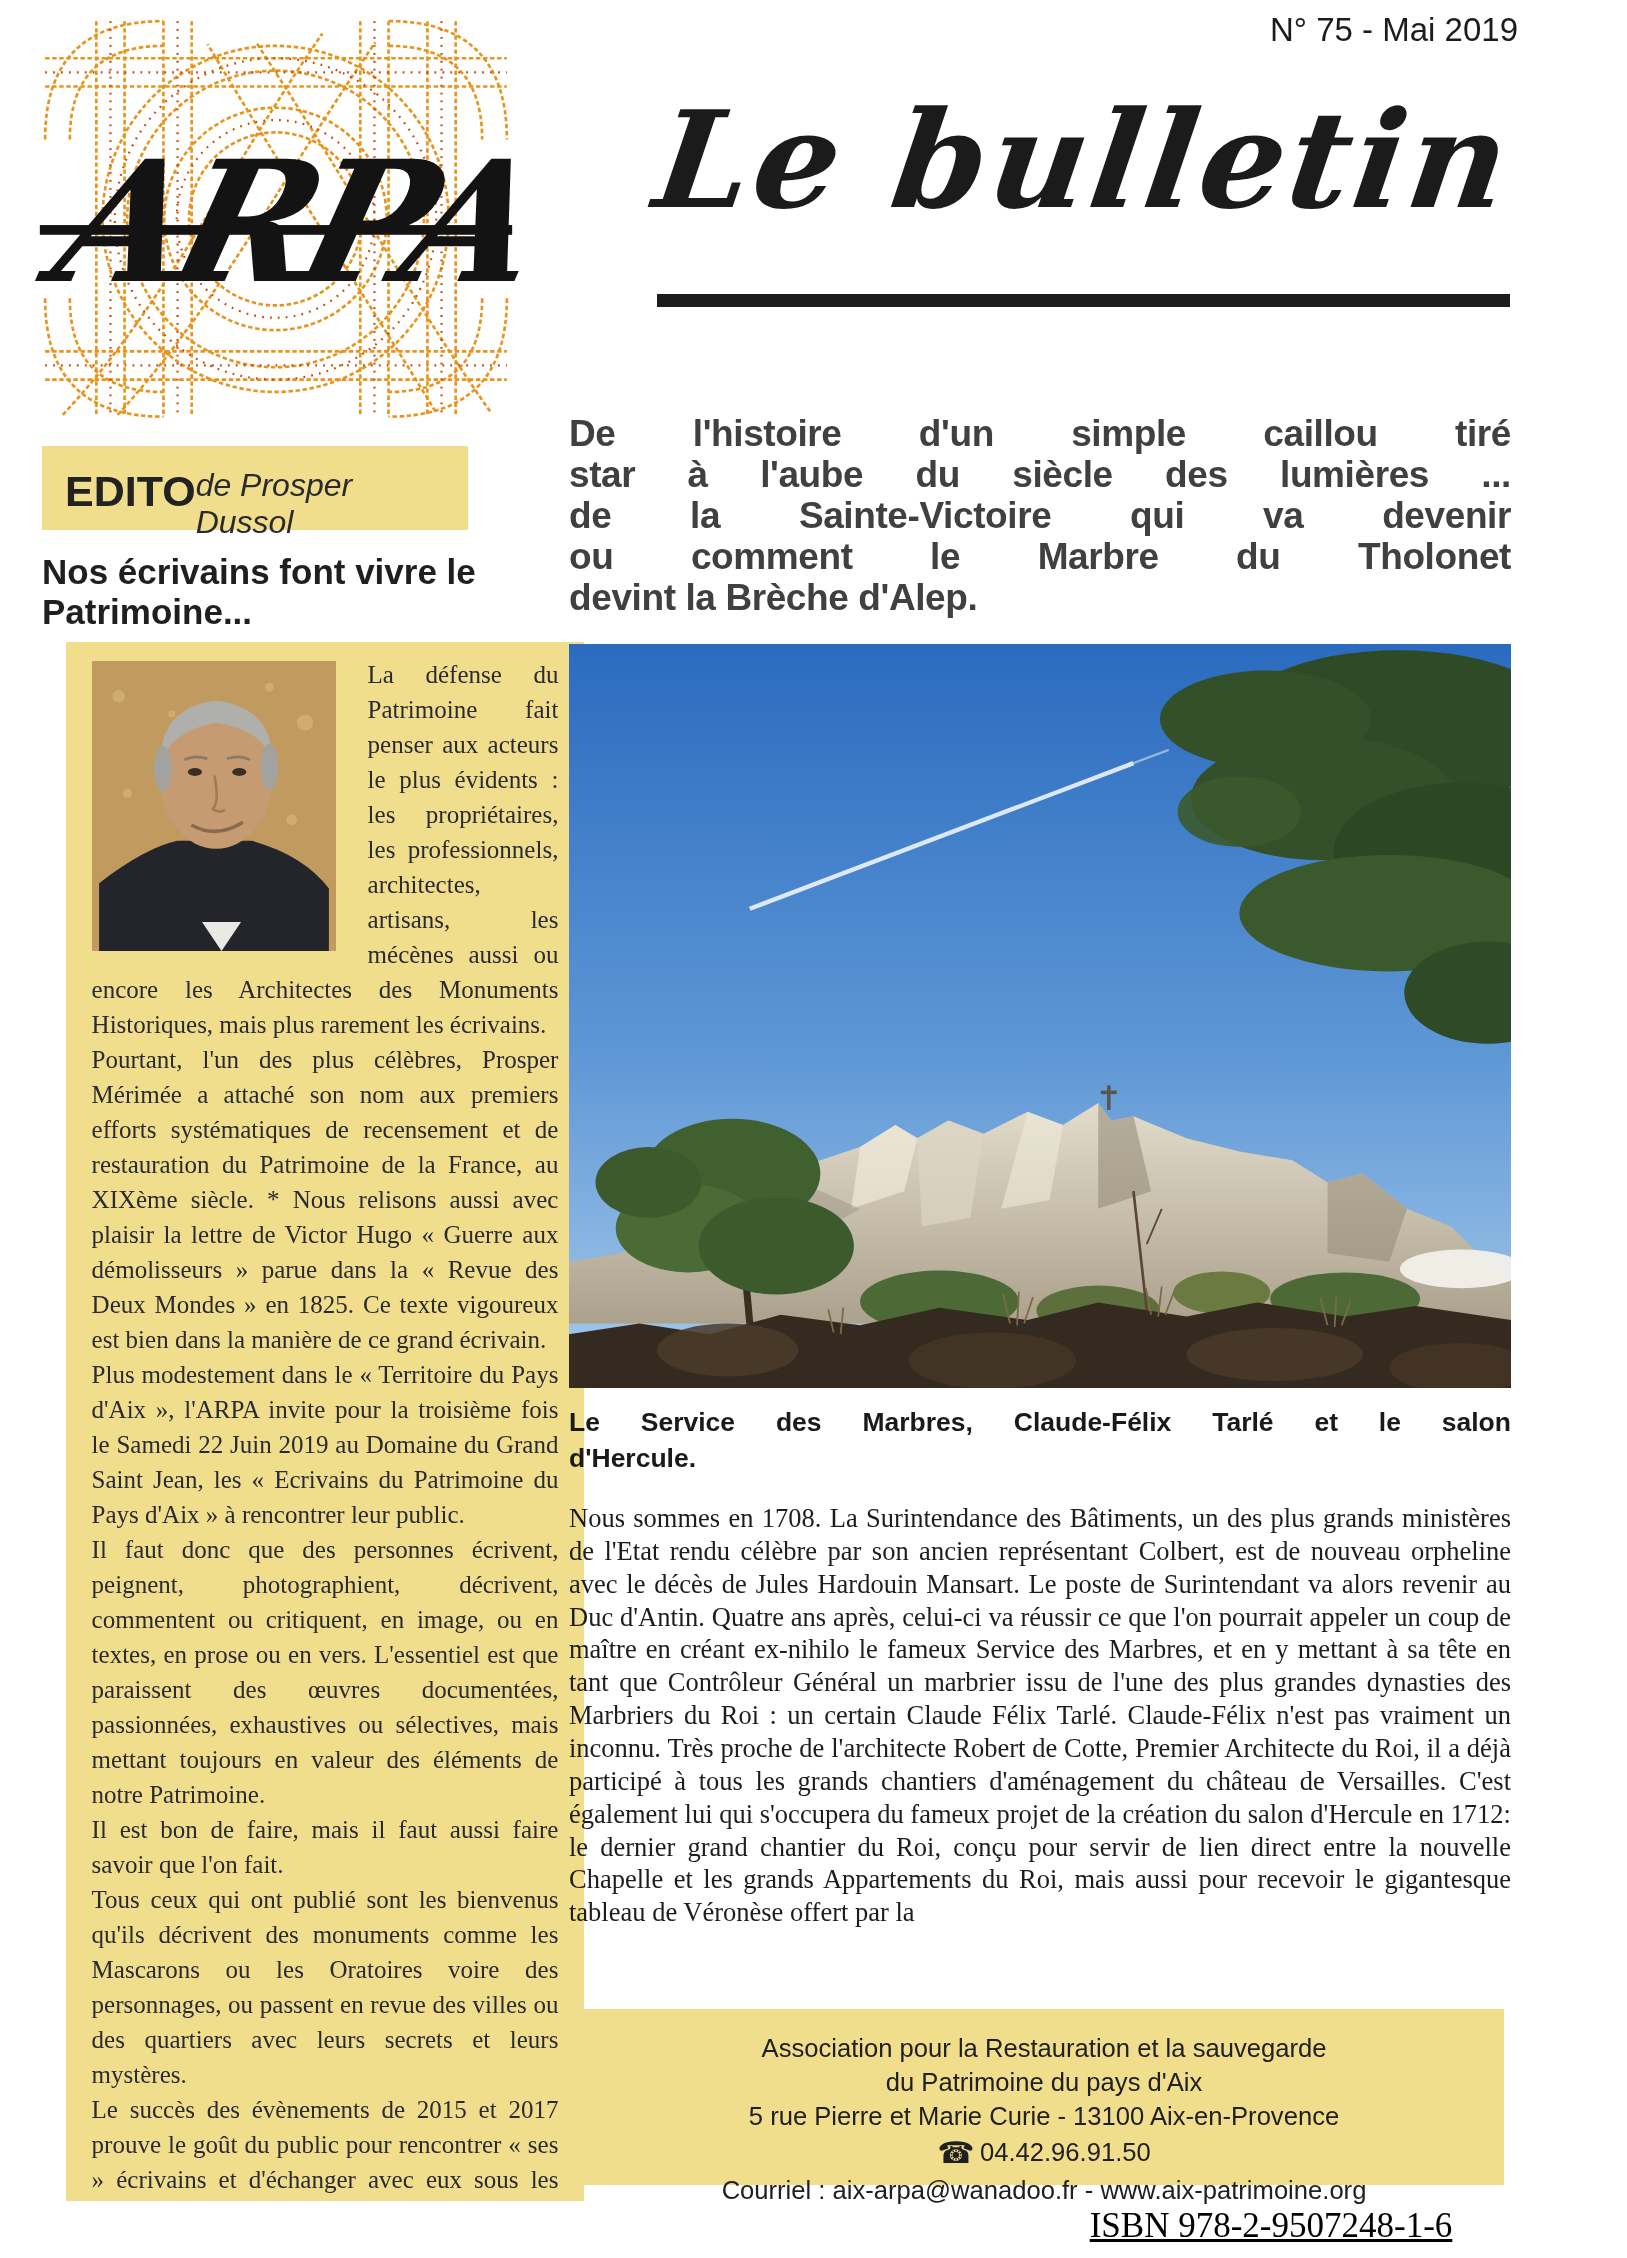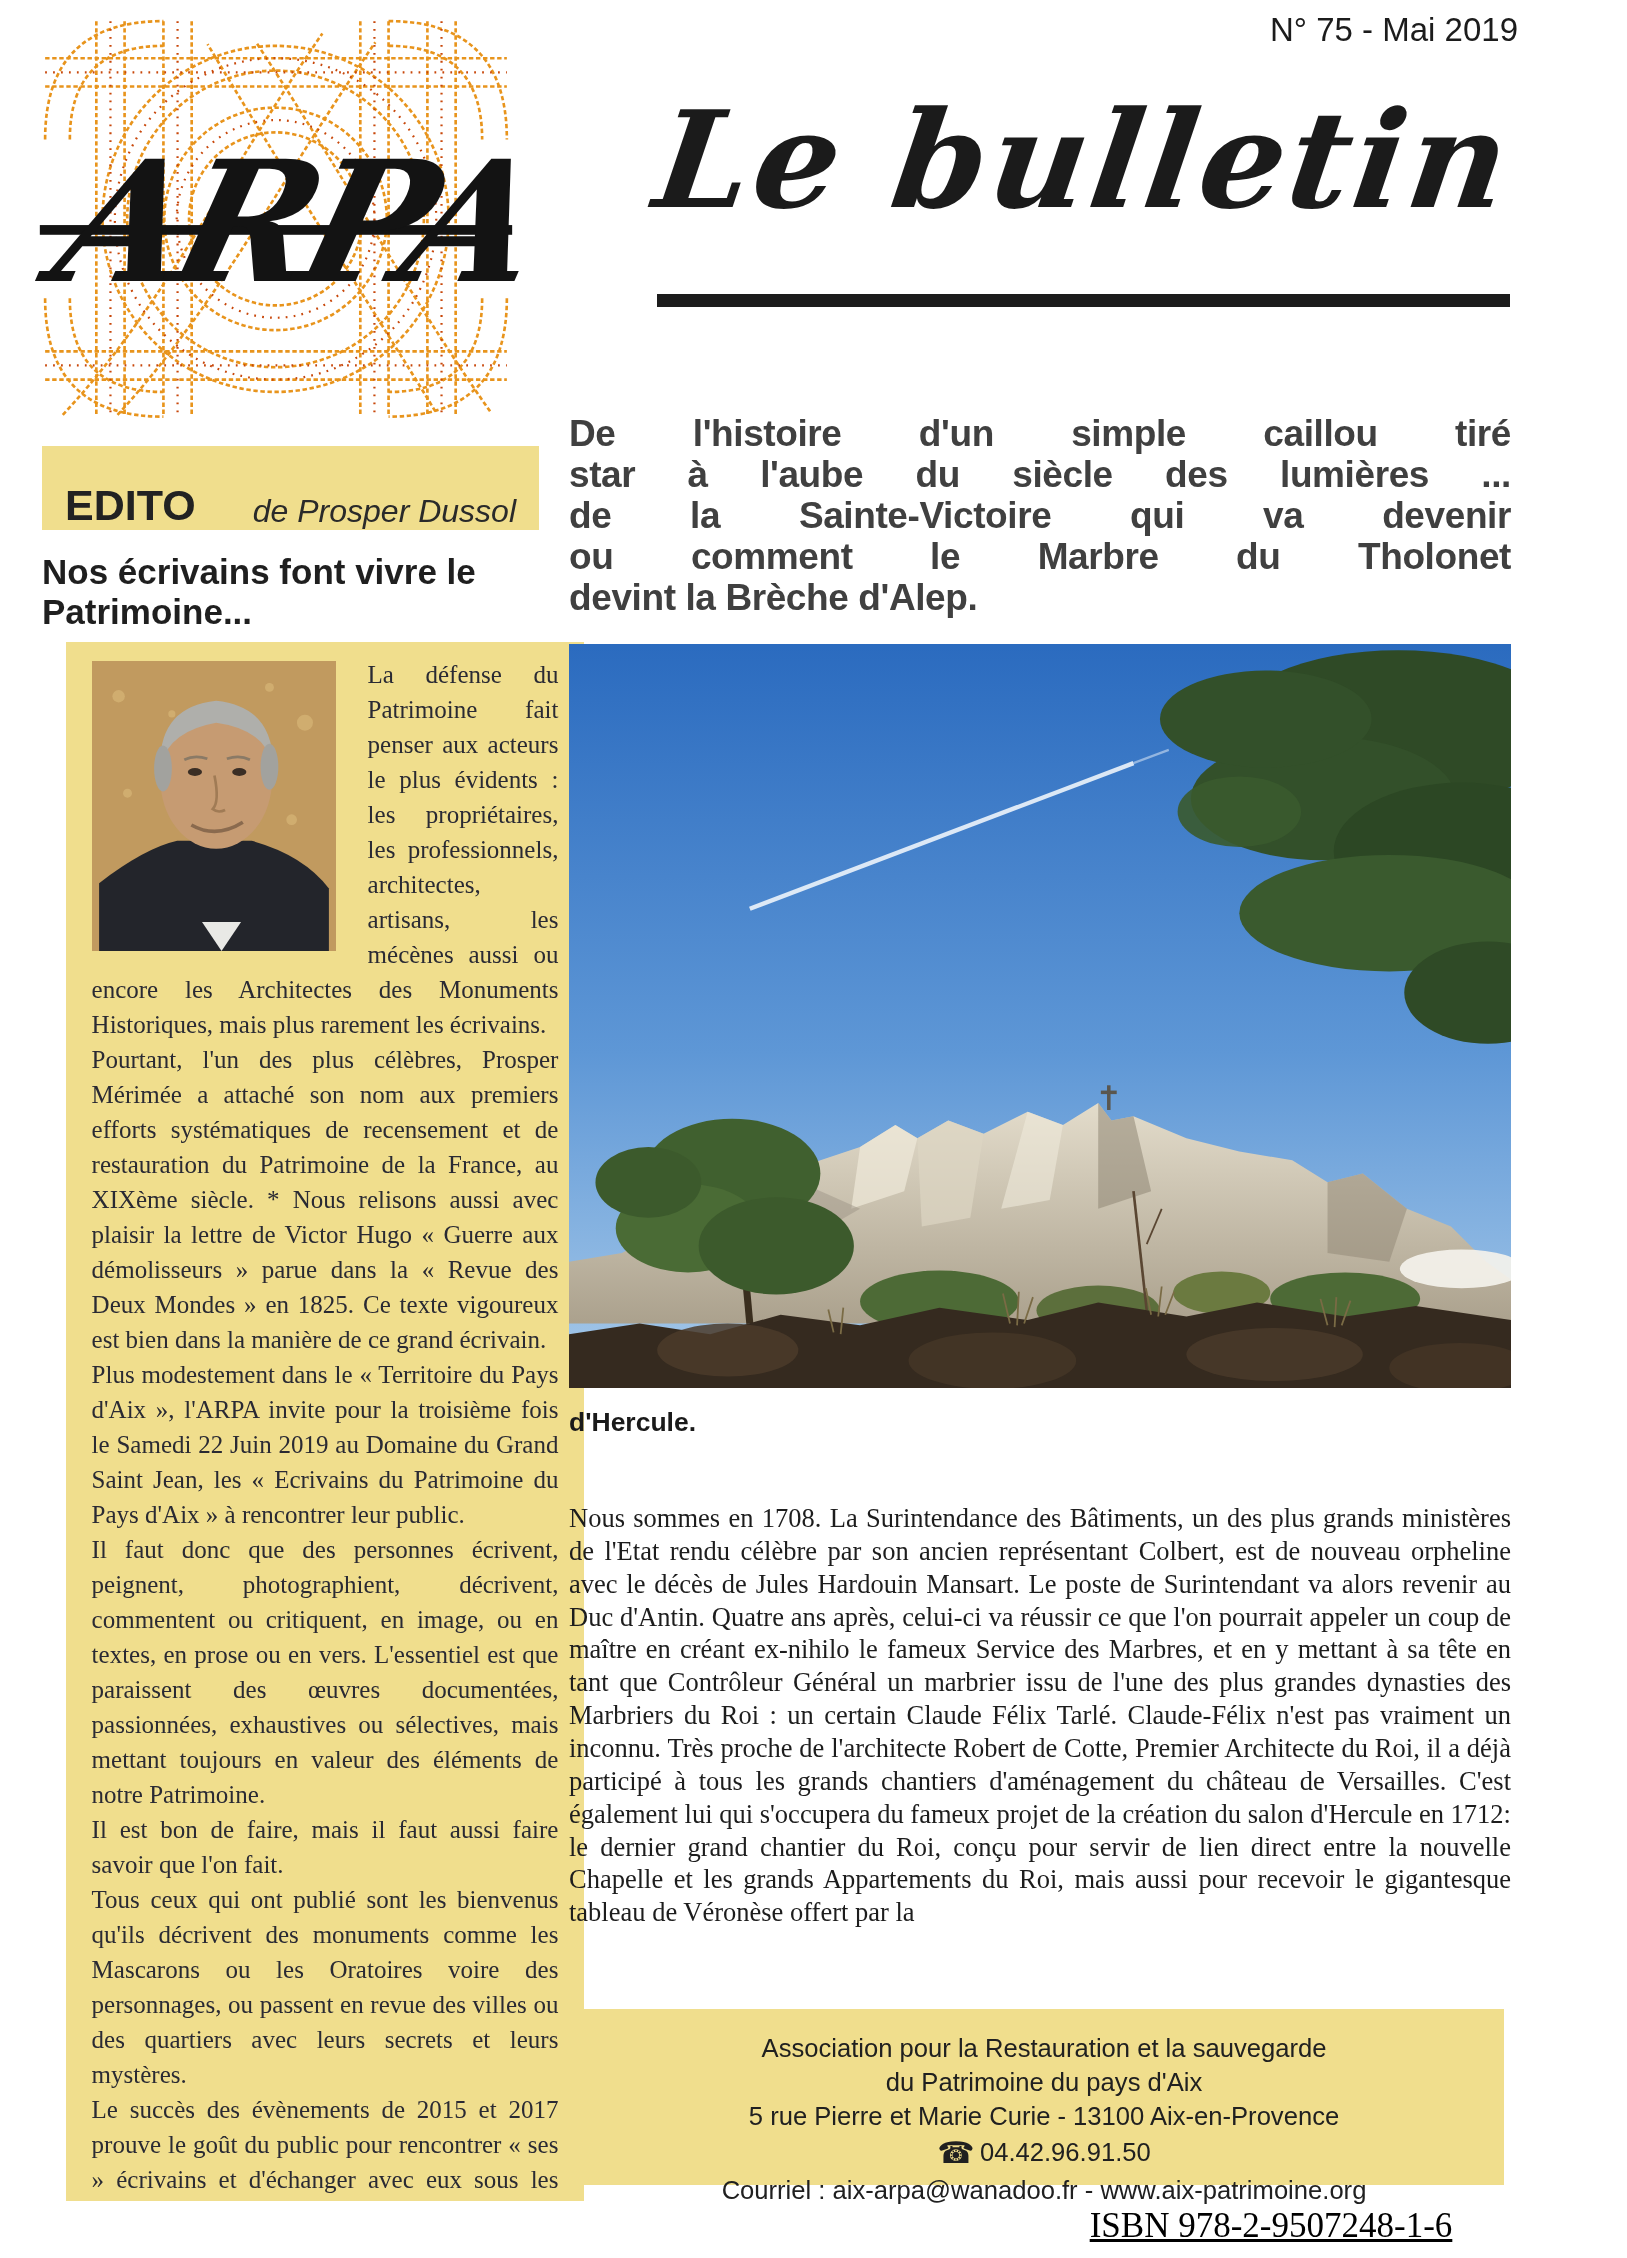--- a/index.html
+++ b/index.html
@@ -22,22 +22,22 @@
   .logo{position:absolute;left:31px;top:7px;width:490px;height:425px;}
   .masthead-title{
     position:absolute;left:657px;top:81px;width:854px;text-align:center;
     font-family:"DejaVu Serif",serif;font-style:italic;font-weight:bold;
     font-size:134px;letter-spacing:3.5px;color:#1b1b1b;transform:skewX(-8deg);
     white-space:nowrap;
   }
   .title-rule{position:absolute;left:657px;top:294px;width:853px;height:13.2px;background:#1c1c1c;}
   
   .edito-band{
-    position:absolute;left:42px;top:446px;width:497px;height:84px;
-    background:var(--accent-yellow);display:flex;align-items:flex-end;
+    position:absolute;left:42px;top:446px;width:426px;height:84px;
+    background:var(--accent-yellow);display:flex;align-items:flex-start;
     padding:21px 23px 0 23px;
   }
   .edito-label{font-size:43px;font-weight:bold;color:#222;letter-spacing:0px;}
   .edito-byline{margin-left:auto;font-size:32px;font-style:italic;color:#2a2a2a;}
   .edito-heading{
     position:absolute;left:42px;top:552px;width:512px;
     font-size:35px;font-weight:bold;line-height:1.14;color:#1f1f1f;
   }
   .edito-panel{
     position:absolute;left:42px;top:642px;width:518px;height:1559px;
@@ -253,20 +253,21 @@
           <path d="M500,770 l-8,-34 M508,772 l2,-38 M516,770 l10,-30"></path>
           <path d="M660,760 l-6,-30 M668,762 l4,-34 M676,760 l10,-26"></path>
           <path d="M860,772 l-8,-30 M868,774 l2,-34 M876,772 l10,-28"></path>
           <path d="M300,780 l-6,-26 M308,782 l3,-30"></path>
         </g>
       </g>
     </svg>
   </div>
 
   <div class="caption">
+    <div class="jl">Le Service des Marbres, Claude-Félix Tarlé et le salon</div>
     <div>d'Hercule.</div>
   </div>
 
   <div class="body-text">Nous sommes en 1708. La Surintendance des Bâtiments, un des plus grands ministères de l'Etat rendu célèbre par son ancien représentant Colbert, est de nouveau orpheline avec le décès de Jules Hardouin Mansart. Le poste de Surintendant va alors  revenir au Duc d'Antin. Quatre ans après, celui-ci va réussir ce que l'on pourrait appeler un coup de maître en créant ex-nihilo le fameux Service des Marbres, et en y mettant à sa tête en tant que Contrôleur Général un marbrier issu de l'une des plus grandes dynasties des Marbriers du Roi : un certain Claude Félix Tarlé. Claude-Félix n'est pas vraiment un inconnu. Très proche de l'architecte Robert de Cotte, Premier Architecte du Roi, il a déjà participé à tous les grands chantiers d'aménagement du château de Versailles. C'est également lui qui s'occupera du fameux projet de la création du salon d'Hercule en 1712: le dernier grand chantier du Roi, conçu pour servir de lien direct entre la nouvelle Chapelle et les grands Appartements du Roi, mais aussi pour recevoir le gigantesque tableau de Véronèse offert par la</div>
 
   <div class="info-box">
     <div>Association pour la Restauration et la sauvegarde</div>
     <div>du Patrimoine du pays d'Aix</div>
     <div>5 rue Pierre et Marie Curie - 13100 Aix-en-Provence</div>
     <div>

